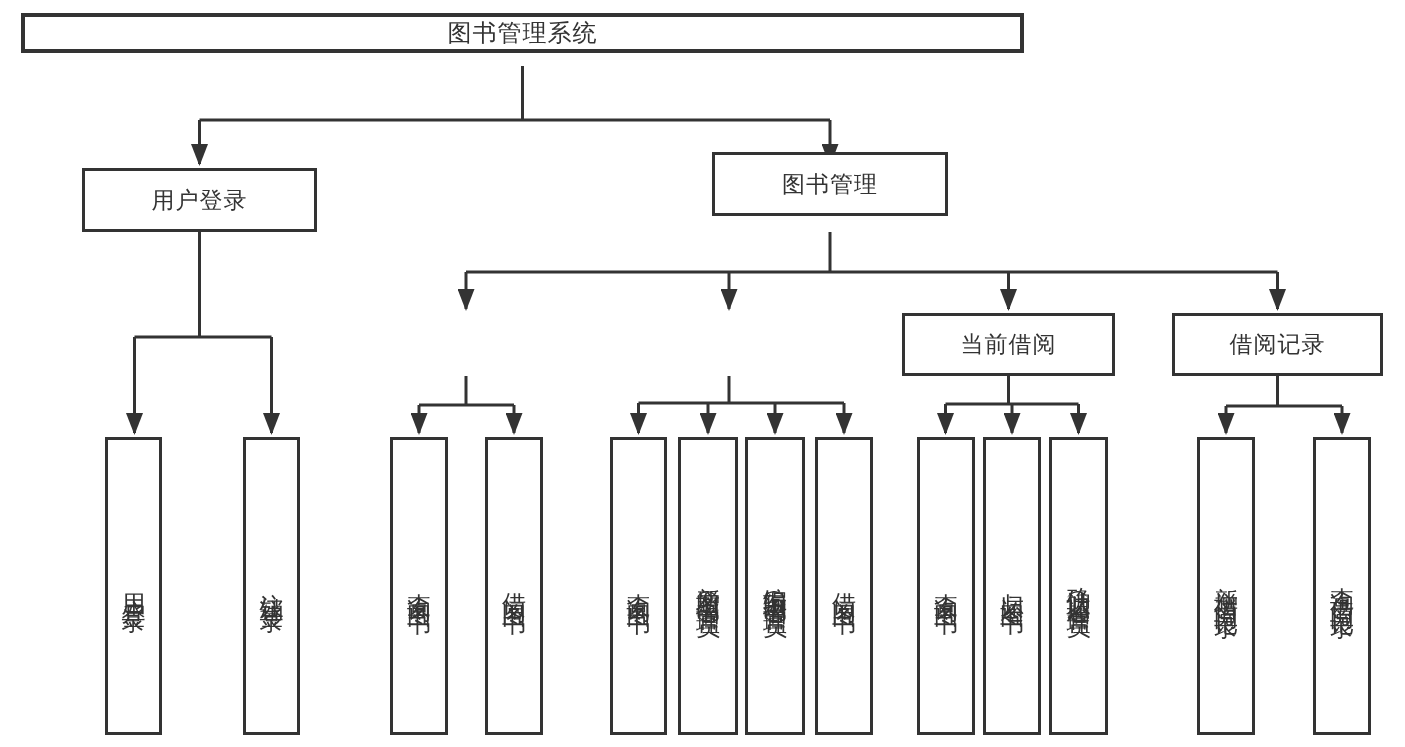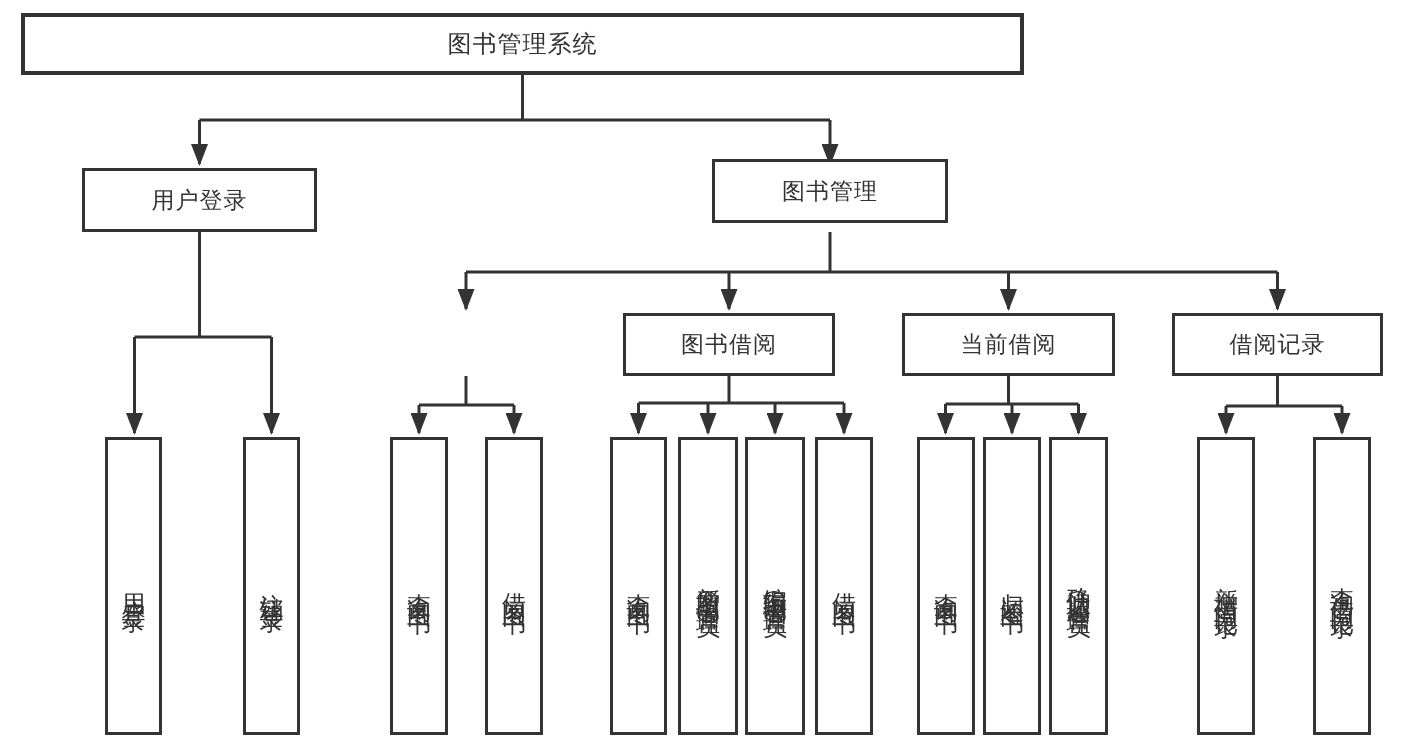--- a/index.html
+++ b/index.html
@@ -109,34 +109,31 @@
       <path d="M1012 404 V433" marker-end="url(#arrow)"></path>
       <path d="M1078.5 404 V433" marker-end="url(#arrow)"></path>
 
       <path d="M1277.5 376 V406"></path>
       <path d="M1226 406 H1342"></path>
       <path d="M1226 406 V433" marker-end="url(#arrow)"></path>
       <path d="M1342 406 V433" marker-end="url(#arrow)"></path>
     </g>
   </svg>
 
-  <div class="box root" style="left:21px; top:13px; width:1003px; height:62px;">
+  <div class="box root" style="left:21px; top:13px; width:1003px; height:40px;">
     <span>图书管理系统</span>
   </div>
 
   <div class="box" style="left:82px; top:168px; width:235px; height:64px;">
     <span>用户登录</span>
   </div>
-  <div class="box" style="left:712px; top:159px; width:236px; height:64px;">
+  <div class="box" style="left:712px; top:152px; width:236px; height:64px;">
     <span>图书管理</span>
   </div>
 
-  <div class="box" style="left:623px; top:313px; width:212px; height:63px;">
-    <span>图书借阅</span>
-  </div>
   <div class="box" style="left:902px; top:313px; width:213px; height:63px;align-items:center;">
     <span>当前借阅</span>
   </div>
   <div class="box" style="left:1172px; top:313px; width:211px; height:63px;">
     <span>借阅记录</span>
   </div>
 
   <div class="box vbox" style="left:105px; top:437px; width:57px; height:298px;">
     <span class="vtext">用户登录</span>
   </div>

